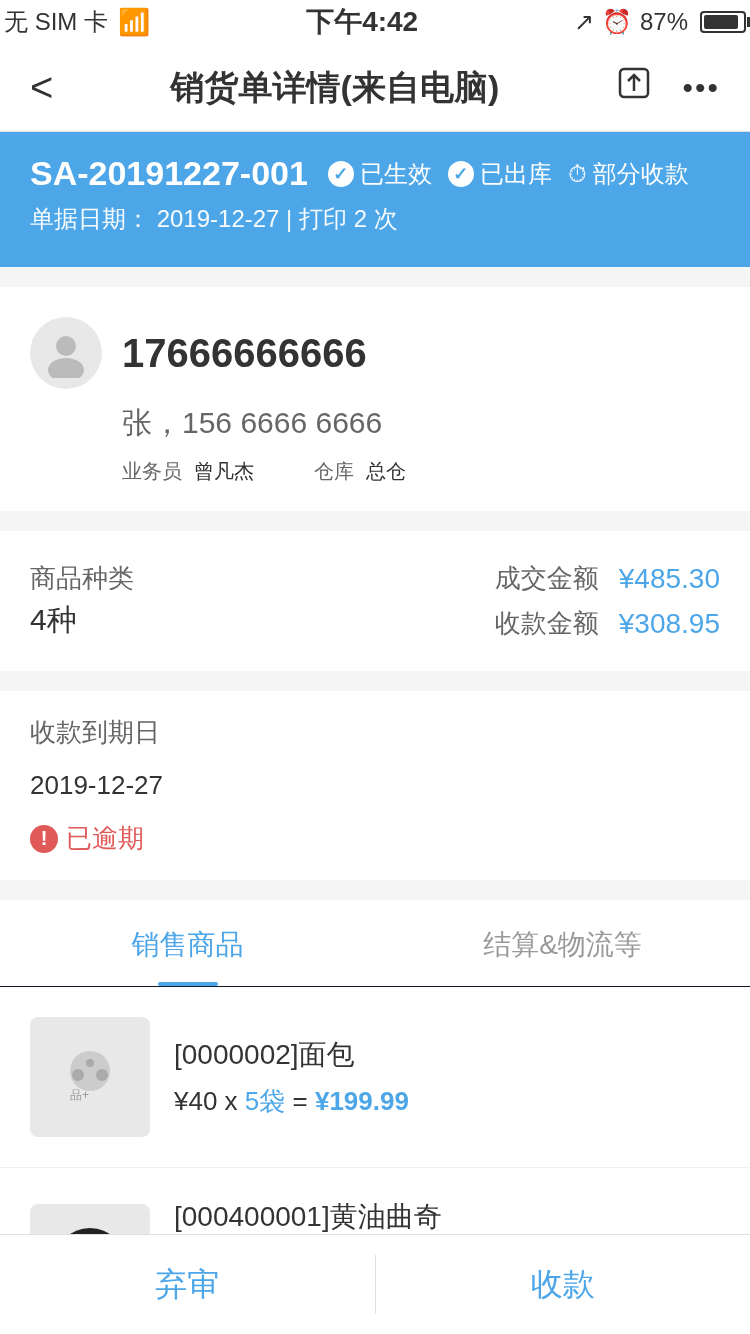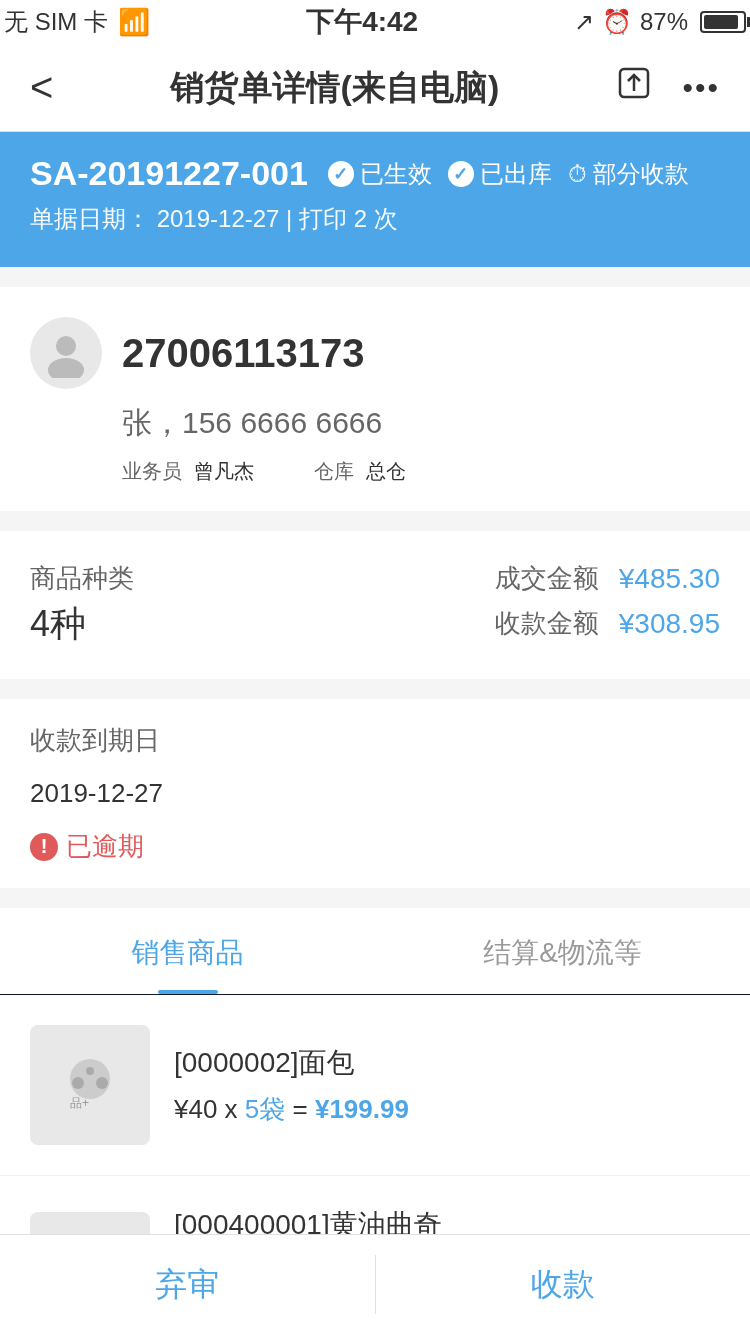--- a/index.html
+++ b/index.html
@@ -195,21 +195,21 @@
       display: flex;
       justify-content: space-between;
       align-items: flex-start;
     }
     .stats-left {
       display: flex;
       flex-direction: column;
       gap: 4px;
     }
     .stats-label { font-size: 26px; color: #666; }
-    .stats-value { font-size: 36px; color: #333; font-weight: 500; }
+    .stats-value { font-size: 30px; color: #333; font-weight: 500; }
     .stats-right {
       display: flex;
       flex-direction: column;
       gap: 10px;
       align-items: flex-end;
     }
     .stats-row {
       display: flex;
       align-items: center;
       gap: 20px;
@@ -421,21 +421,21 @@
 </div>
 
 <div class="customer-section">
   <div class="customer-top">
     <div class="avatar">
       <svg viewBox="0 0 50 50" fill="none">
         <circle cx="25" cy="18" r="10" fill="#bbb"></circle>
         <ellipse cx="25" cy="42" rx="18" ry="12" fill="#bbb"></ellipse>
       </svg>
     </div>
-    <span class="customer-name">27006113173</span>
+    <span class="customer-name">17666666666</span>
   </div>
   <div class="customer-sub">张，156 6666 6666</div>
   <div class="customer-meta">
     <div class="meta-item">
       <span class="meta-label">业务员</span>
       <span>曾凡杰</span>
     </div>
     <div class="meta-item">
       <span class="meta-label">仓库</span>
       <span>总仓</span>

